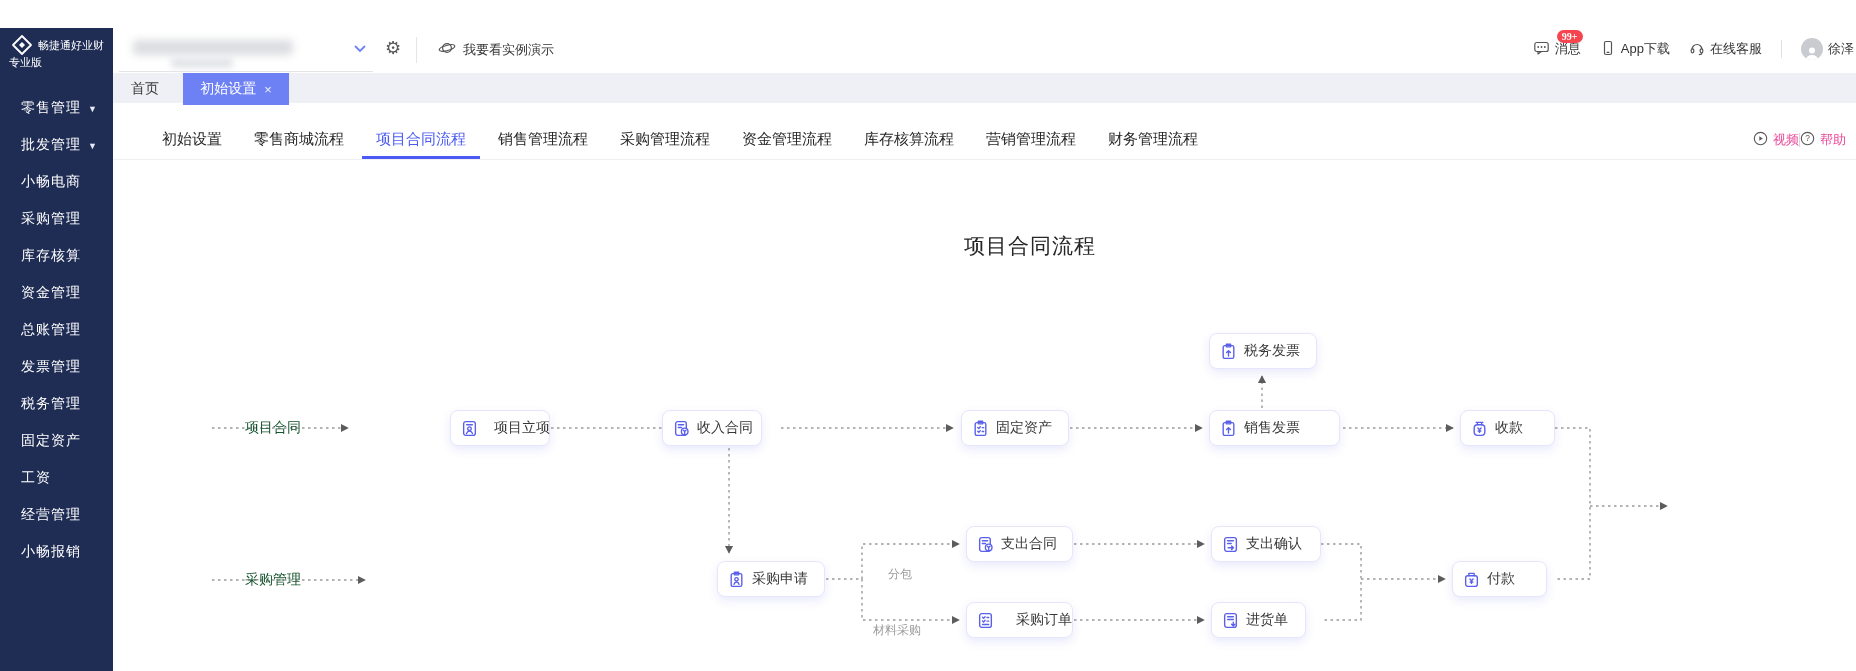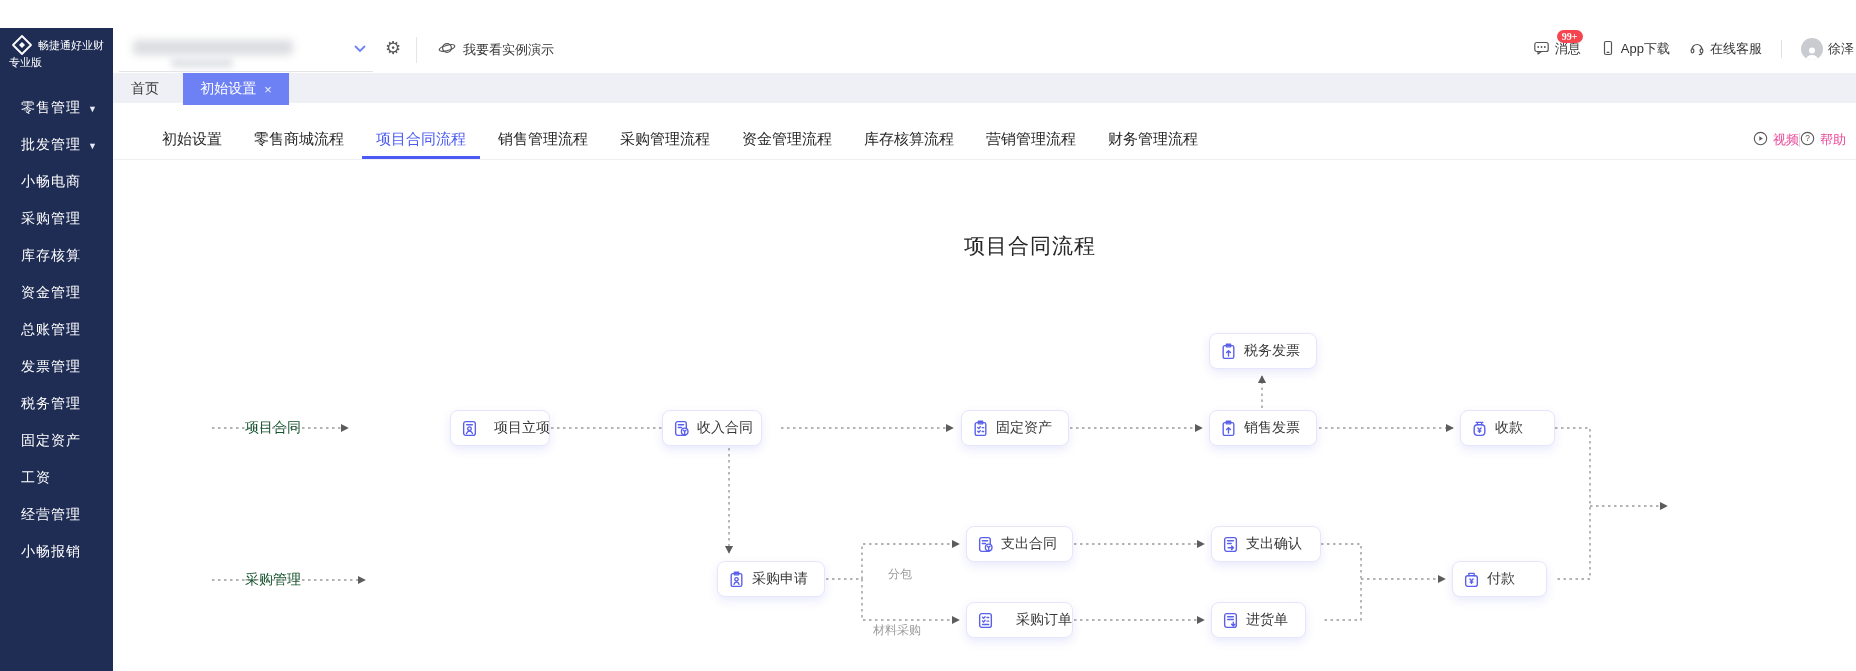--- a/index.html
+++ b/index.html
@@ -276,21 +276,21 @@
       <span class="ficon">
           <svg viewBox="0 0 16 16" fill="none" stroke="#5a60ea" stroke-width="1.3" stroke-linecap="round" stroke-linejoin="round">
             <rect x="3" y="2.5" width="10" height="12" rx="1.5"></rect>
             <path d="M6 1.2h4v2.4H6z"></path>
             <path d="M8 12.3V7.2M6.2 9l1.8-1.8L9.8 9"></path>
           </svg>
         </span>
       <span>税务发票</span>
     </div>
 
-    <div class="fnode" style="left:1096px; top:250px; width:108px;">
+    <div class="fnode" style="left:1096px; top:250px; width:131px;">
       <span class="ficon">
           <svg viewBox="0 0 16 16" fill="none" stroke="#5a60ea" stroke-width="1.3" stroke-linecap="round" stroke-linejoin="round">
             <rect x="3" y="2.5" width="10" height="12" rx="1.5"></rect>
             <path d="M6 1.2h4v2.4H6z"></path>
             <path d="M8 12.3V7.2M6.2 9l1.8-1.8L9.8 9"></path>
           </svg>
         </span>
       <span>销售发票</span>
     </div>
 

